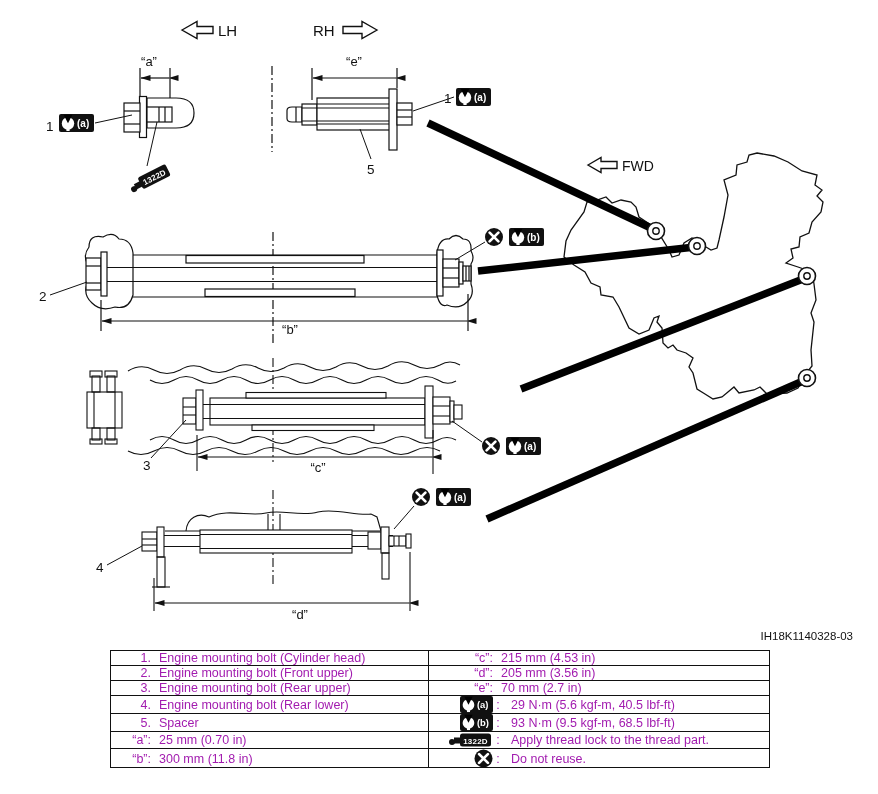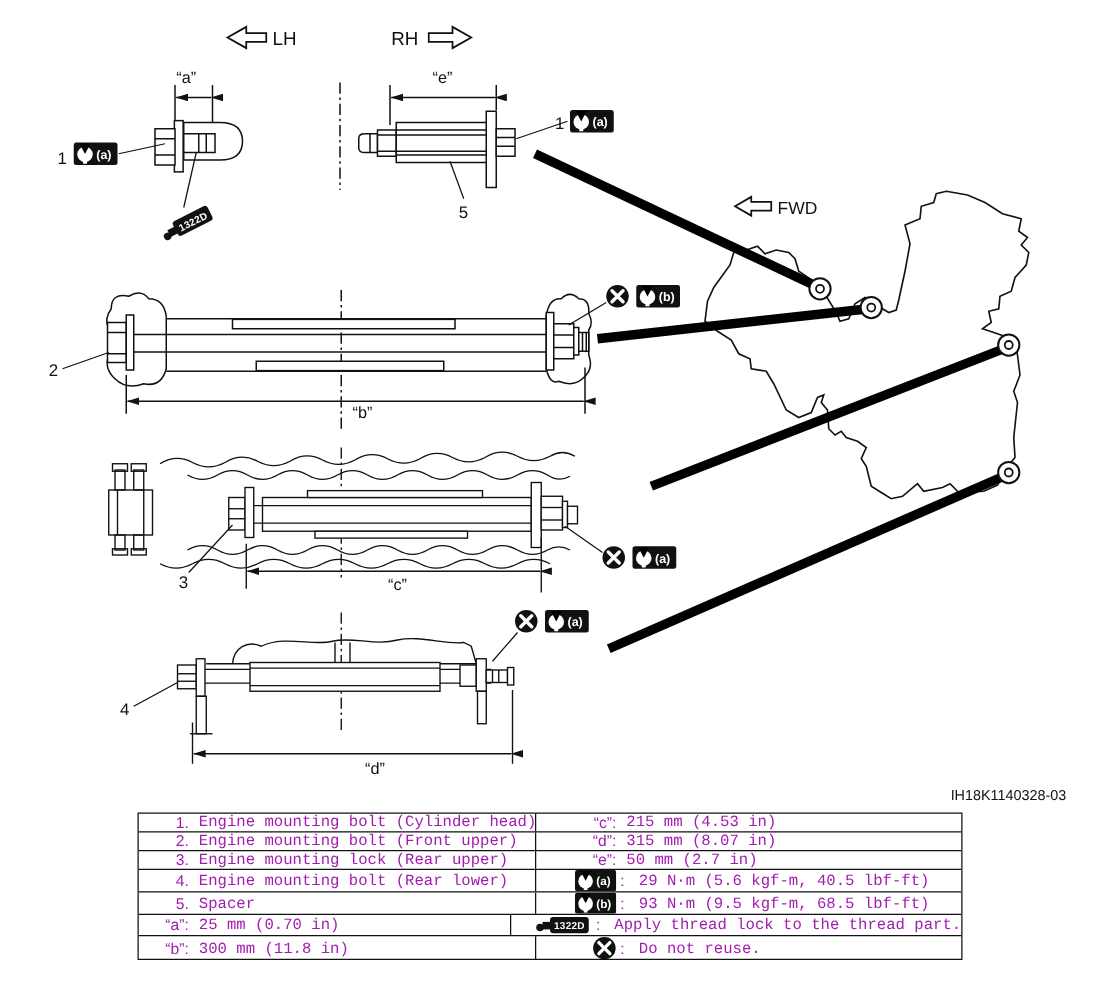--- a/index.html
+++ b/index.html
@@ -15,21 +15,21 @@
   
   #spec-table{position:absolute;left:110px;top:650px;width:658px;height:116px;
       border:1.5px solid #111;display:flex;flex-direction:column;font-size:12.5px;}
   .trow{flex:1;display:flex;border-top:1px solid #111;}
   .trow:first-child{border-top:none;}
   .cl{width:317px;border-right:1px solid #111;display:flex;align-items:center;}
   .cr{flex:1;display:flex;align-items:center;}
   .lbl{width:40px;text-align:right;flex:none;white-space:pre;}
   .lblr{width:64px;flex:none;display:flex;justify-content:flex-end;align-items:center;white-space:pre;}
   .col{width:10px;text-align:center;flex:none;}
-  .val{margin-left:8px;white-space:nowrap;font-family:Liberation Mono, monospace;}
+  .val{margin-left:8px;white-space:nowrap;}
   .icon-svg{display:block;}
 </style>
 </head>
 <body>
 
 <div id="page">
 
 <svg width="878" height="648" viewBox="0 0 878 648">
   <defs>
     <marker id="dimA" markerWidth="11" markerHeight="8" refX="9.5" refY="3" orient="auto" markerUnits="userSpaceOnUse">
@@ -284,32 +284,32 @@
     </div>
   </div>
 
   <div class="trow">
     <div class="cl">
       <span class="lbl">2.</span>
       <span class="val">Engine mounting bolt (Front upper)</span>
     </div>
     <div class="cr">
       <span class="lblr">“d”:</span>
-      <span class="val">315 mm (8.07 in)</span>
+      <span class="val">205 mm (3.56 in)</span>
     </div>
   </div>
 
   <div class="trow">
     <div class="cl">
       <span class="lbl">3.</span>
-      <span class="val">Engine mounting lock (Rear upper)</span>
+      <span class="val">Engine mounting bolt (Rear upper)</span>
     </div>
     <div class="cr">
       <span class="lblr">“e”:</span>
-      <span class="val">50 mm (2.7 in)</span>
+      <span class="val">70 mm (2.7 in)</span>
     </div>
   </div>
 
   <div class="trow">
     <div class="cl">
       <span class="lbl">4.</span>
       <span class="val">Engine mounting bolt (Rear lower)</span>
     </div>
     <div class="cr">
       <span class="lblr">

